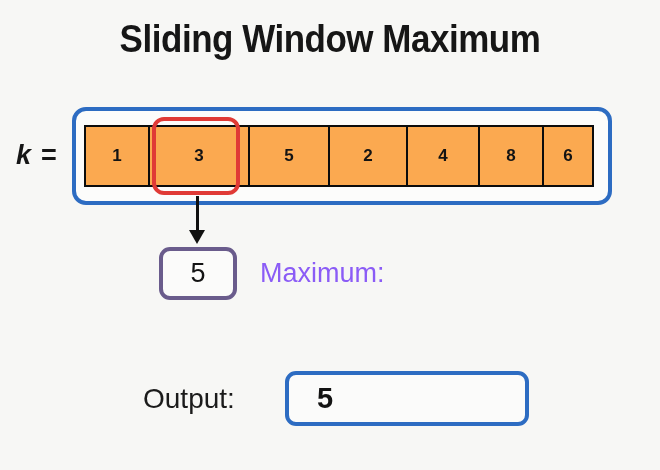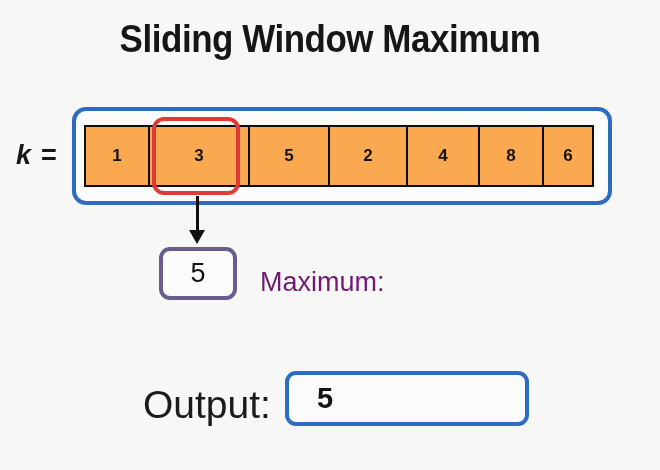--- a/index.html
+++ b/index.html
@@ -137,31 +137,30 @@
     align-items: center;
     justify-content: center;
     font-size: 27px;
     color: #131313;
   }
   .max-label {
     position: absolute;
     left: 260px;
     top: 258px;
     font-size: 27px;
-    color: #701a75;
+    color: #8b5cf6;
     white-space: nowrap;
-    margin-top: 9px;
   }
 
   
   .output-label {
     position: absolute;
     left: 143px;
     top: 383px;
-    font-size: 39px;
+    font-size: 28px;
     color: #1b1b1b;
     white-space: nowrap;
   }
   .output-box {
     position: absolute;
     left: 285px;
     top: 371px;
     width: 244px;
     height: 55px;
     box-sizing: border-box;

